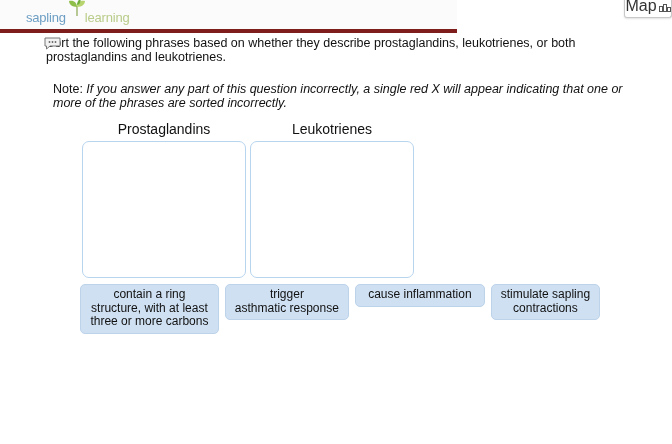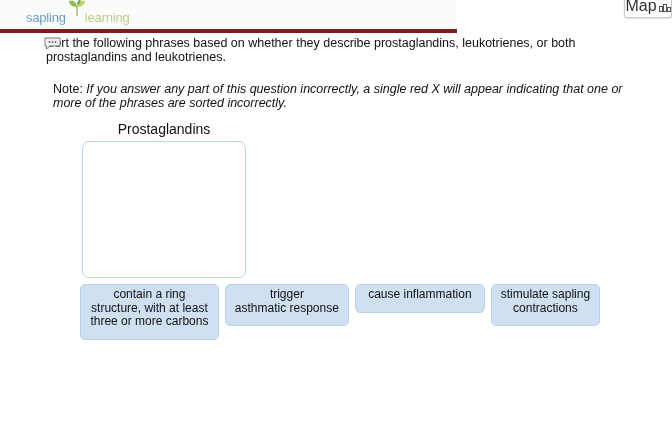--- a/index.html
+++ b/index.html
@@ -160,21 +160,21 @@
   .bank-row {
     display: flex;
     align-items: flex-start;
     gap: 6px;
     margin-bottom: 4px;
   }
   .tile {
     background: #cfe0f2;
     border: 1px solid #bcd3ea;
     border-radius: 5px;
-    padding: 3px 8px 10px 8px;
+    padding: 3px 8px 4px 8px;
     text-align: center;
     font-size: 12px;
     line-height: 13.5px;
     color: #111;
     box-sizing: border-box;
     cursor: move;
     white-space: pre-line;
   }
   .tile.w1 { width: 140px; }
   .tile.w2 { width: 125px; }
@@ -225,20 +225,24 @@
   <p class="note">
     <span class="note-lead">Note: </span><span class="note-body">If you answer any part of this question incorrectly, a single red X will appear indicating that one or more of the phrases are sorted incorrectly.</span>
   </p>
 </div>
 
 <div class="columns">
   <div class="column">
     <div class="col-header">Prostaglandins</div>
     <div class="dropzone"></div>
   </div>
+  <div class="column">
+    <div class="col-header">Leukotrienes</div>
+    <div class="dropzone"></div>
+  </div>
 </div>
 
 <div class="bank">
   <div class="bank-row">
     <div class="tile w1">contain a ring
 structure, with at least
 three or more carbons</div>
     <div class="tile w2">trigger
 asthmatic response</div>
     <div class="tile w3">cause inflammation</div>

